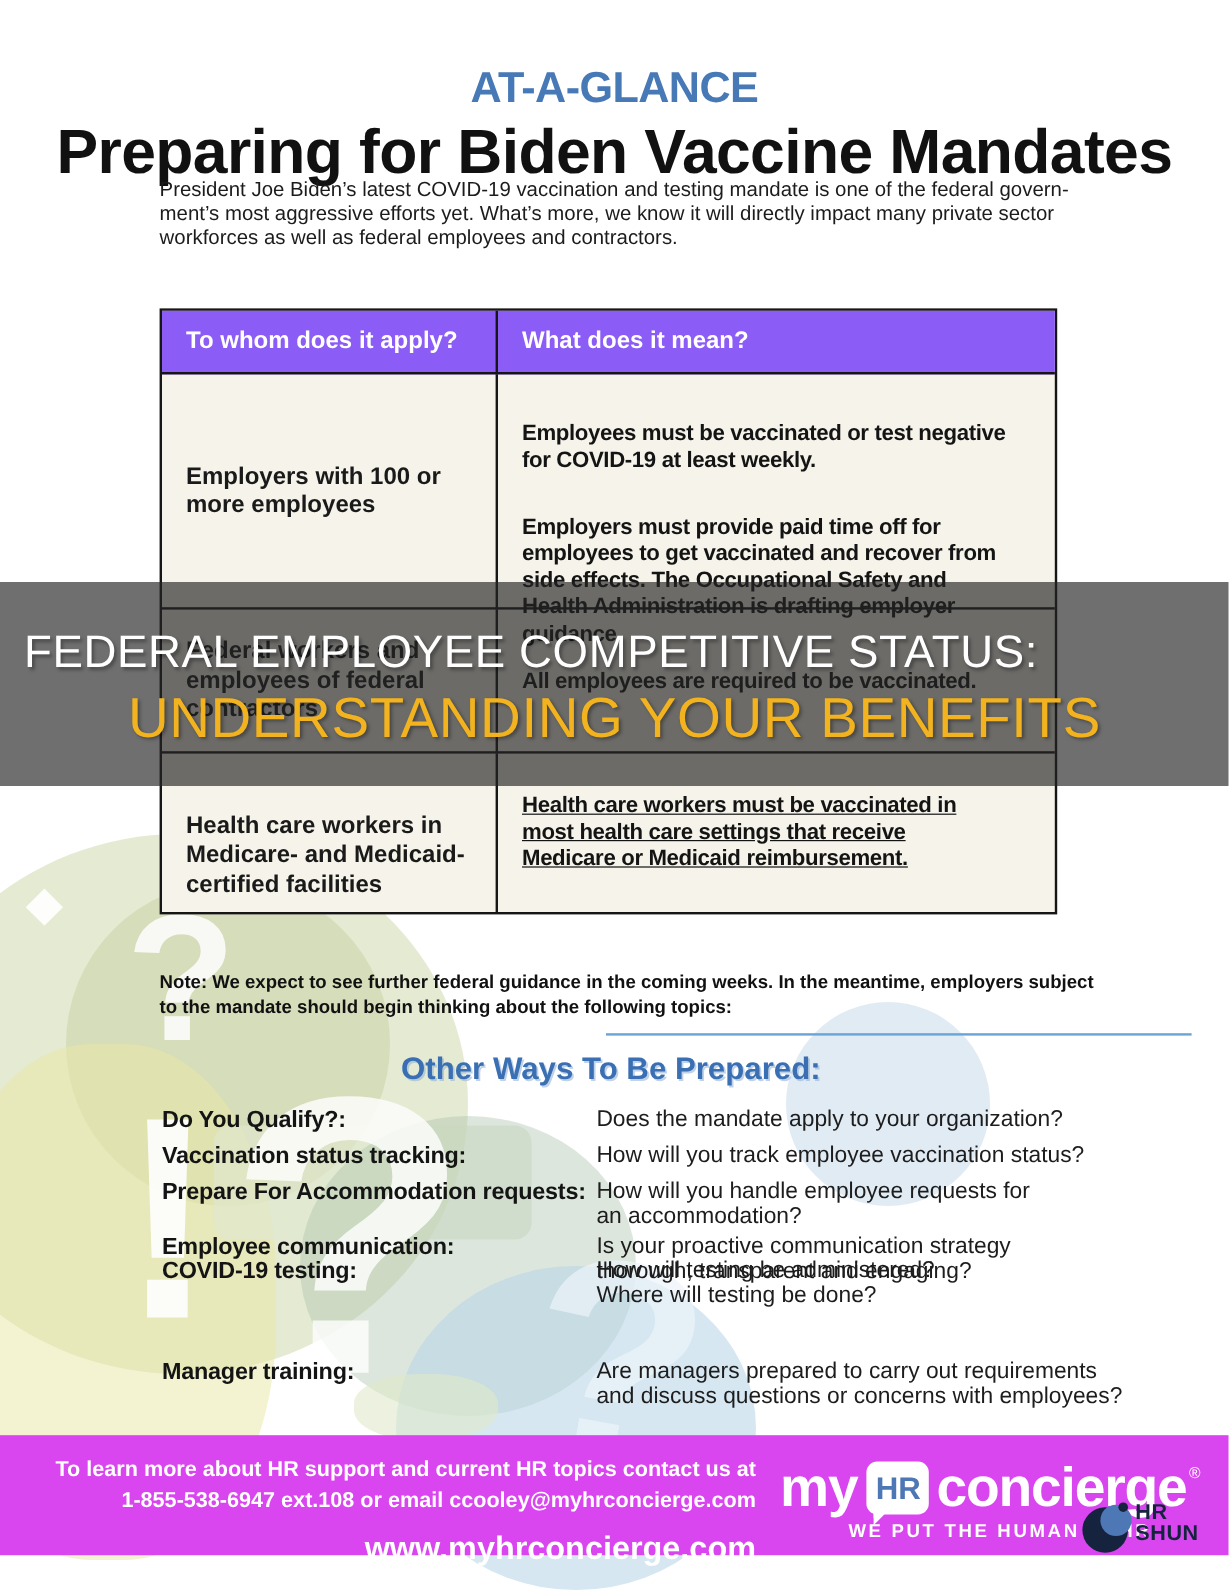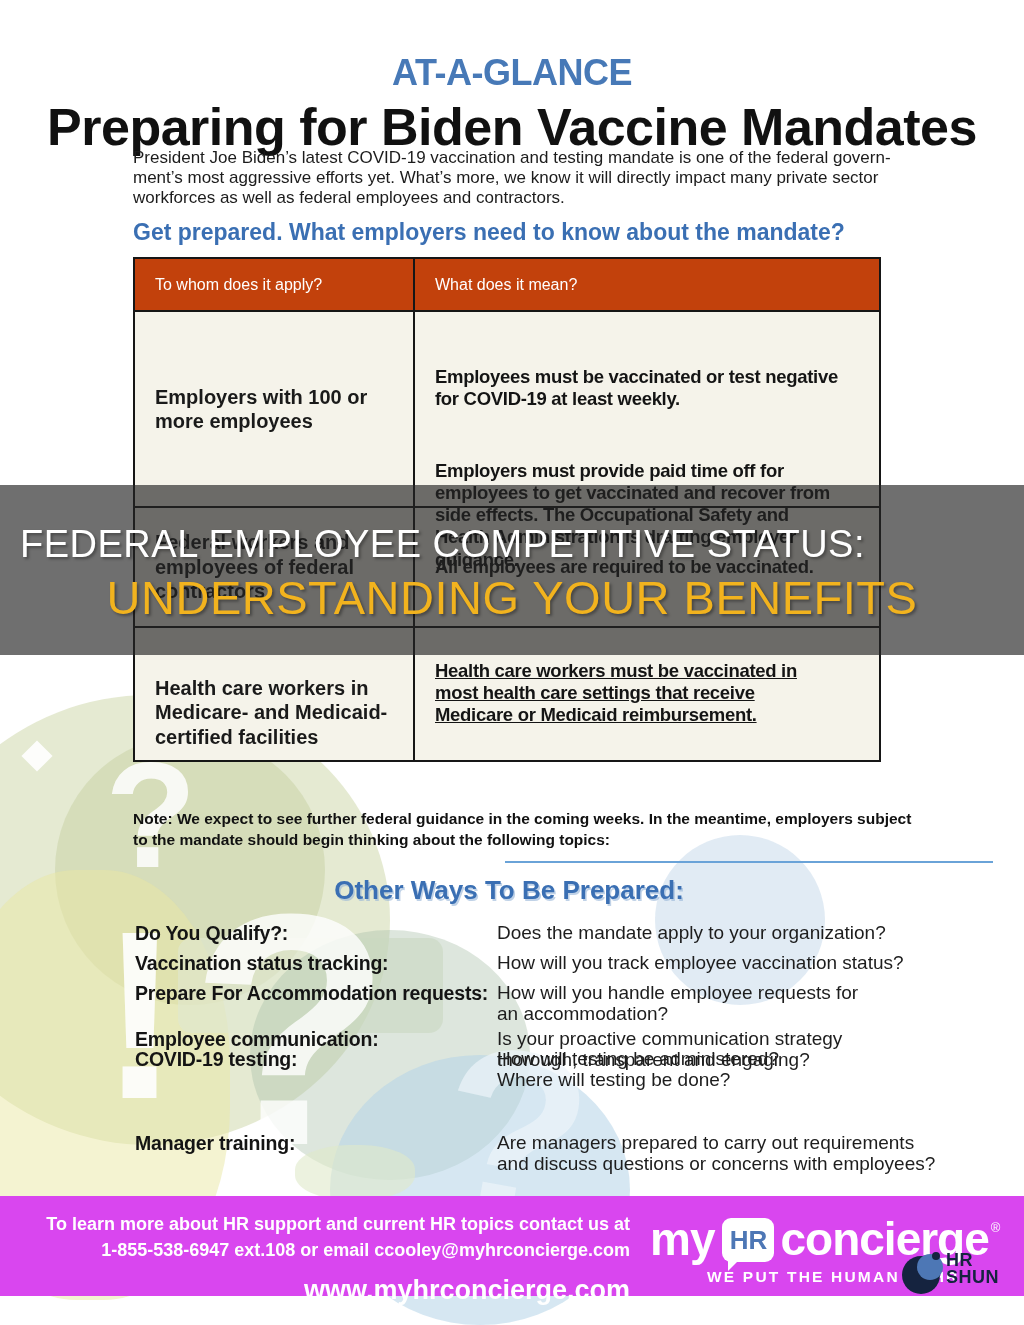--- a/index.html
+++ b/index.html
@@ -33,29 +33,29 @@
   .get-prepared { position:absolute; z-index:1; top:219px; left:133px;
             font-size:23px; font-weight:700; color:#3a6fb3; }
 
   
   .mandate-table { position:absolute; z-index:1; top:257px; left:133px; width:744px;
             border:2px solid #161616; display:grid; grid-template-columns:280px 1fr;
             grid-template-rows:53px 196px 120px 132px; background:#f5f3ea; }
   .cell { box-sizing:border-box; border-bottom:2px solid #161616; }
   .col-left { border-right:2px solid #161616; }
   .row-last { border-bottom:none; }
-  .th { background:#c2410c; color:#ffffff; font-weight:400; font-size:16px;
+  .th { background:#8b5cf6; color:#ffffff; font-weight:700; font-size:20px;
         display:flex; align-items:center; padding-left:20px; }
   .who { font-weight:700; font-size:20px; color:#1a1a1a; line-height:1.22;
          display:flex; align-items:center; padding:0 12px 0 20px; white-space:pre-line; }
   .who-top { align-items:flex-start; padding-top:48px; }
   .mean { font-weight:700; font-size:18.5px; letter-spacing:-0.3px; line-height:1.2;
           color:#141414; white-space:pre-line; }
   .mean-r1 { padding:16px 6px 0 20px; }
-  .mean-r1 p { margin:16px 0 11px 0; }
+  .mean-r1 p { margin:0 0 11px 0; }
   .mean-r2 { display:flex; align-items:center; padding-left:20px;text-align:right; }
   .mean-r3 { padding:32px 6px 16px 20px;text-decoration:underline; }
 
   
   .overlay-band { position:absolute; z-index:5; top:485px; left:0; width:1024px; height:170px;
                   background:rgba(36,36,36,0.66); }
   .overlay-line1 { position:absolute; z-index:6; top:523px; left:0; width:100%; text-align:left;
                    font-size:38px; font-weight:400; color:#ffffff; letter-spacing:0.5px;
                    text-shadow:2px 2px 3px rgba(0,0,0,.35);margin-left:20px; }
   .overlay-line2 { position:absolute; z-index:6; top:570px; left:0; width:100%; text-align:center;
@@ -112,21 +112,20 @@
   <div class="wm wm-q1">?</div>
   <div class="wm wm-excl">!</div>
   <div class="wm wm-q2">?</div>
   <div class="wm wm-q3">?</div>
 
   <div class="kicker">AT-A-GLANCE</div>
   <div class="title">Preparing for Biden Vaccine Mandates</div>
   <div class="intro">President Joe Biden’s latest COVID-19 vaccination and testing mandate is one of the federal govern-
 ment’s most aggressive efforts yet. What’s more, we know it will directly impact many private sector
 workforces as well as federal employees and contractors.</div>
-  <div class="get-prepared">Get prepared. What employers need to know about the mandate?</div>
 
   <div class="mandate-table">
     <div class="cell col-left th">To whom does it apply?</div>
     <div class="cell th">What does it mean?</div>
 
     <div class="cell col-left who">Employers with 100 or
 more employees</div>
     <div class="cell mean mean-r1">
       <p>Employees must be vaccinated or test negative
 for COVID-19 at least weekly.</p>

